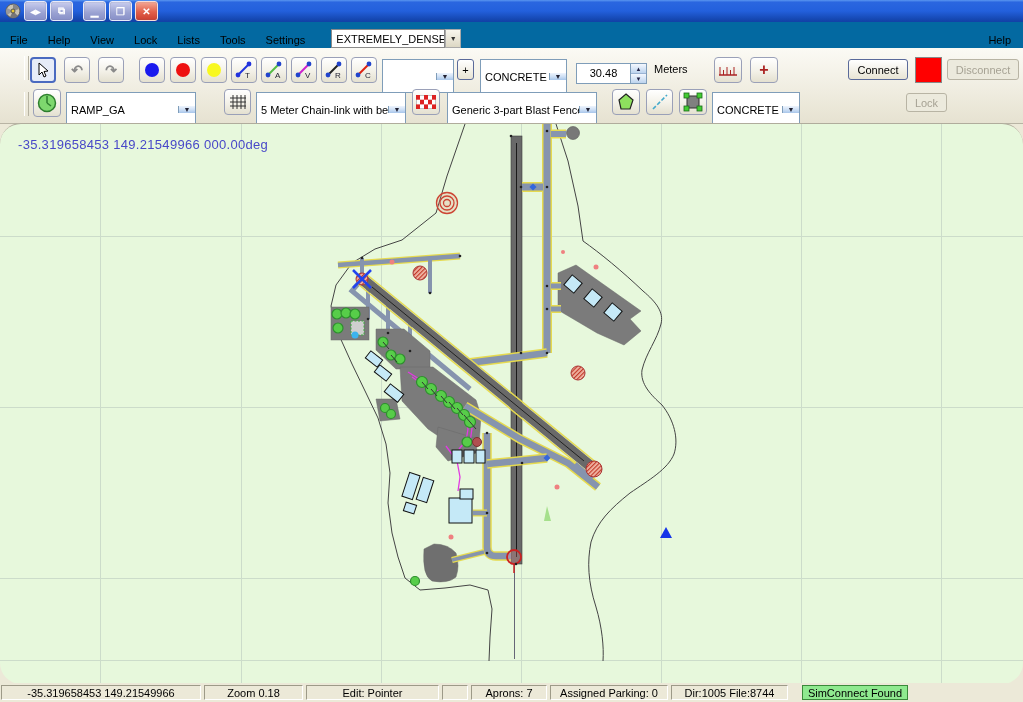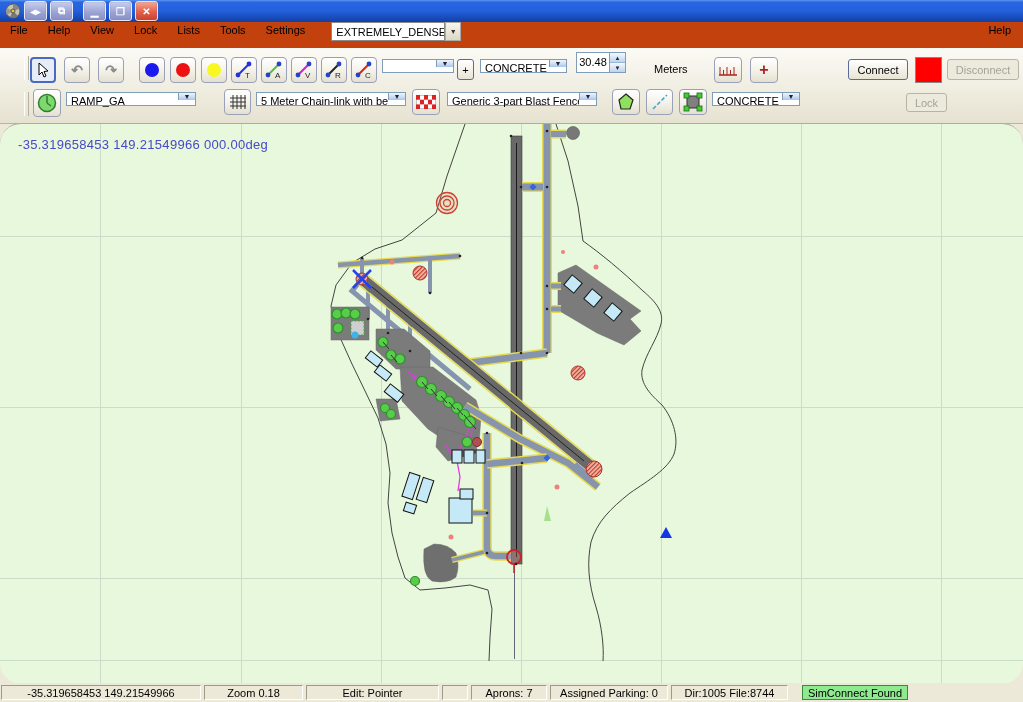--- a/index.html
+++ b/index.html
@@ -12,40 +12,40 @@
   .app-icon{width:16px;height:16px;margin-left:2px;}
   .title-text{color:#fff;font-weight:bold;font-size:12px;margin-left:5px;flex:1;
     text-shadow:1px 1px 1px #0a2a7a;white-space:nowrap;overflow:hidden;}
   .winbtn{width:21px;height:18px;border-radius:3px;margin-left:3px;border:1px solid #e8eaf8;
     background:linear-gradient(180deg,#c9cdee 0%,#9aa2d2 60%,#8890c8 100%);
     color:#fff;display:flex;align-items:center;justify-content:center;font-size:10px;font-weight:bold;
     box-shadow:inset 0 0 1px #667;}
   .winbtn.gap{margin-left:10px;}
   .winbtn.close{background:linear-gradient(180deg,#f4a896 0%,#e2604a 55%,#cc4030 100%);border-color:#fadcd4;}
   
-  .menubar{position:absolute;top:22px;left:0;right:0;height:26px;background:#c2410c;
-    display:flex;align-items:flex-start;border-bottom:1px solid #e0dcca;}
+  .menubar{position:absolute;top:22px;left:0;right:0;height:26px;background:#0369a1;
+    display:flex;align-items:flex-end;border-bottom:1px solid #e0dcca;}
   .menu-item{padding:2px 10px;}
   .density-combo{width:112px;height:17px;background:#fff;border:1px solid #8a8a8a;
     display:flex;align-items:center;margin-left:16px;}
   .density-combo .val{flex:1;padding:0 4px;white-space:nowrap;overflow:hidden;font-size:11px;}
   .density-arrow{width:14px;height:17px;border:1px solid #aaa;background:linear-gradient(#f8f6ee,#ddd8c4);
     display:flex;align-items:center;justify-content:center;font-size:7px;color:#333;}
   .menu-help{margin-left:auto;padding:2px 12px;}
   
   .toolbars{position:absolute;top:48px;left:0;right:0;height:75px;
     background:linear-gradient(180deg,#fbfaf5 0%,#efecdf 60%,#e6e2d1 100%);border-bottom:1px solid #b8b4a4;}
   .grip{position:absolute;left:24px;width:3px;height:24px;border-left:1px solid #fff;border-right:1px solid #b6b2a2;}
   .tbtn{position:absolute;width:26px;height:26px;border:1px solid #9aa0b8;border-radius:4px;
     background:linear-gradient(180deg,#ffffff 0%,#f3f1e8 55%,#e4e0d0 100%);
     display:flex;align-items:center;justify-content:center;box-sizing:border-box;}
   .tbtn.selected{border:2px solid #4a6ac0;background:#e6ecf8;}
   .tbtn .glyph{font-size:14px;color:#8a8a8a;font-weight:bold;line-height:1;}
-  .combo{position:absolute;height:14px;background:#fff;border:1px solid #7f9db9;display:flex;
-    align-items:flex-start;box-sizing:border-box;}
+  .combo{position:absolute;height:34px;background:#fff;border:1px solid #7f9db9;display:flex;
+    align-items:center;box-sizing:border-box;}
   .combo .val{flex:1;padding:2px 3px 0 4px;white-space:nowrap;overflow:hidden;font-size:11px;}
   .combo .arrow{width:16px;background:linear-gradient(180deg,#eef4fd 0%,#cfe0f5 50%,#a8c6ea 100%);
     border-left:1px solid #7f9db9;display:flex;align-items:center;justify-content:center;
     font-size:7px;color:#223;}
   .spin{position:absolute;height:21px;background:#fff;border:1px solid #7f9db9;display:flex;box-sizing:border-box;}
   .spin .sval{flex:1;text-align:center;padding-top:3px;font-size:11px;}
   .spin .sbtns{width:15px;display:flex;flex-direction:column;border-left:1px solid #7f9db9;}
   .spin .sbtns div{flex:1;background:linear-gradient(#f4f8fe,#bdd4ee);font-size:6px;color:#224;
     display:flex;align-items:center;justify-content:center;border-bottom:1px solid #9ab4d4;}
   .spin .sbtns div:last-child{border-bottom:none;}
@@ -179,21 +179,21 @@
     <span class="val"></span>
     <span class="arrow">▼</span>
   </div>
   <div class="xpbtn" style="left:457px;top:11px;width:17px">+</div>
 
   <div class="combo" style="left:480px;top:11px;width:87px">
     <span class="val">CONCRETE</span>
     <span class="arrow">▼</span>
   </div>
 
-  <div class="spin" style="left:576px;top:4px;width:50px">
+  <div class="spin" style="left:576px;top:15px;width:71px">
     <span class="sval">30.48</span>
     <span class="sbtns">
       <div>▲</div>
       <div>▼</div>
     </span>
   </div>
   <div class="tlabel" style="left:654px;top:15px">Meters</div>
 
   <div class="tbtn" style="left:714px;top:9px;width:28px">
     <svg width="20" height="14">

